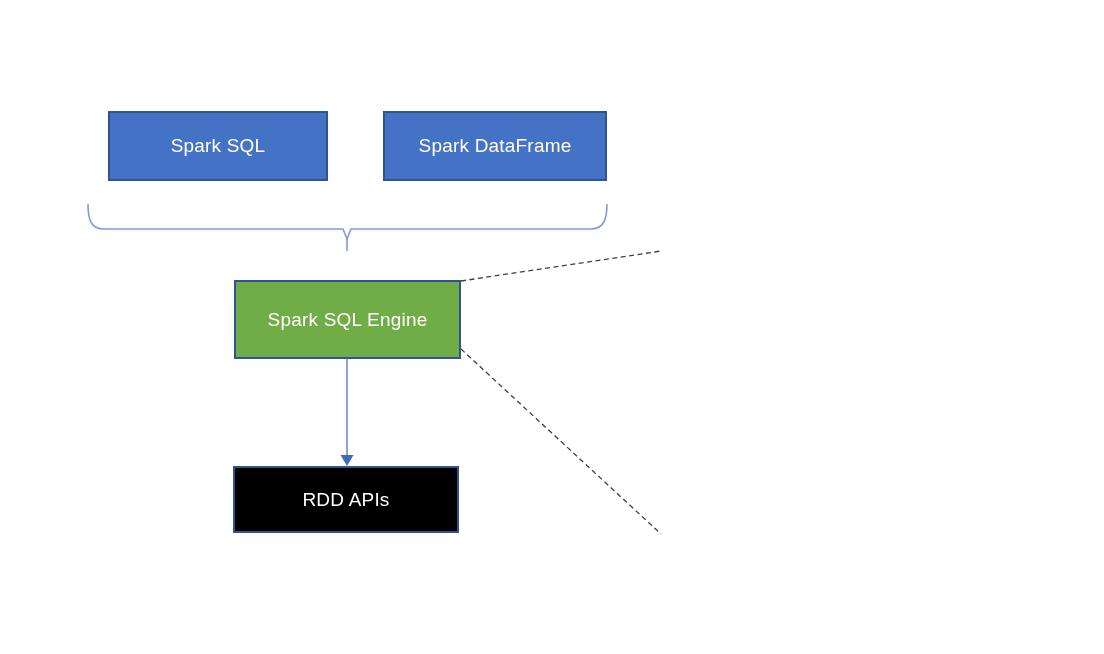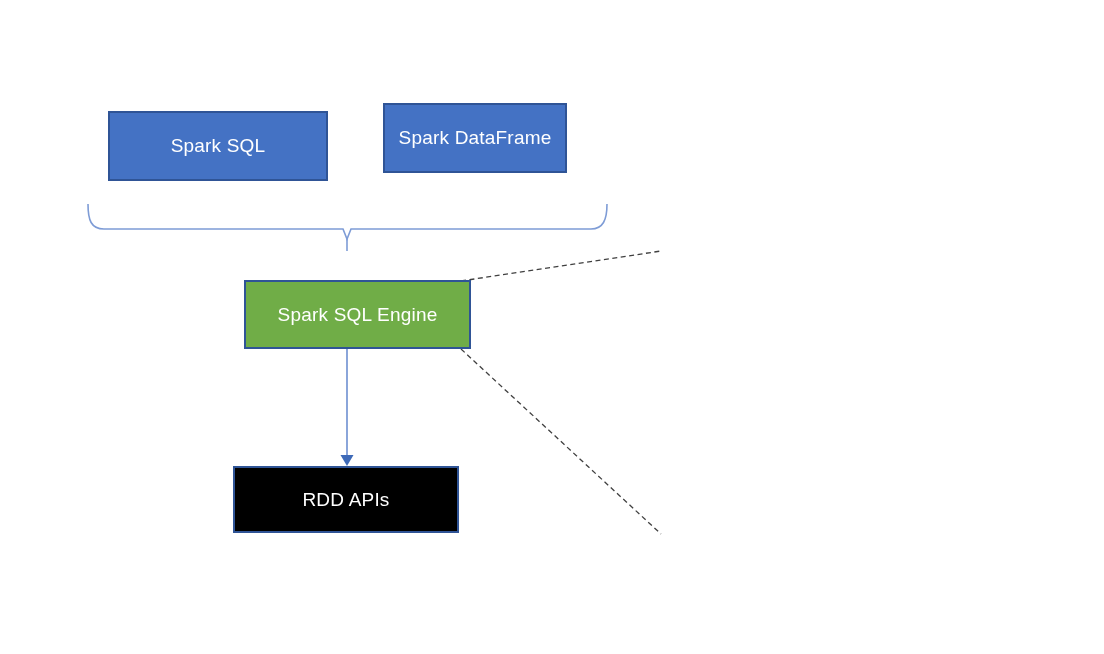--- a/index.html
+++ b/index.html
@@ -31,22 +31,22 @@
     justify-content: center;
     color: #ffffff;
     font-size: 19px;
     letter-spacing: 0.2px;
   }
   .node-blue   { background: #4472C4; }
   .node-green  { background: #70AD47; }
   .node-orange { background: #000000; }
 
   #box-spark-sql       { left: 88px;  top: 111px; width: 220px; height: 70px; margin-left: 20px; }
-  #box-spark-dataframe { left: 383px; top: 103px; width: 184px; height: 70px; justify-content: center; }
-  #box-engine          { left: 244px; top: 280px; width: 227px; height: 69px; }
+  #box-spark-dataframe { left: 383px; top: 111px; width: 224px; height: 70px; justify-content: center; }
+  #box-engine          { left: 234px; top: 280px; width: 227px; height: 79px; }
   #box-rdd             { left: 233px; top: 466px; width: 226px; height: 67px; }
 
   .detail-panel {
     position: absolute;
     left: 661px; top: 250px;
     width: 411px; height: 285px;
     box-sizing: border-box;
     background: #70AD47;
     border: 2px solid #2F5496;
     padding: 31px 14px 0 21px;

